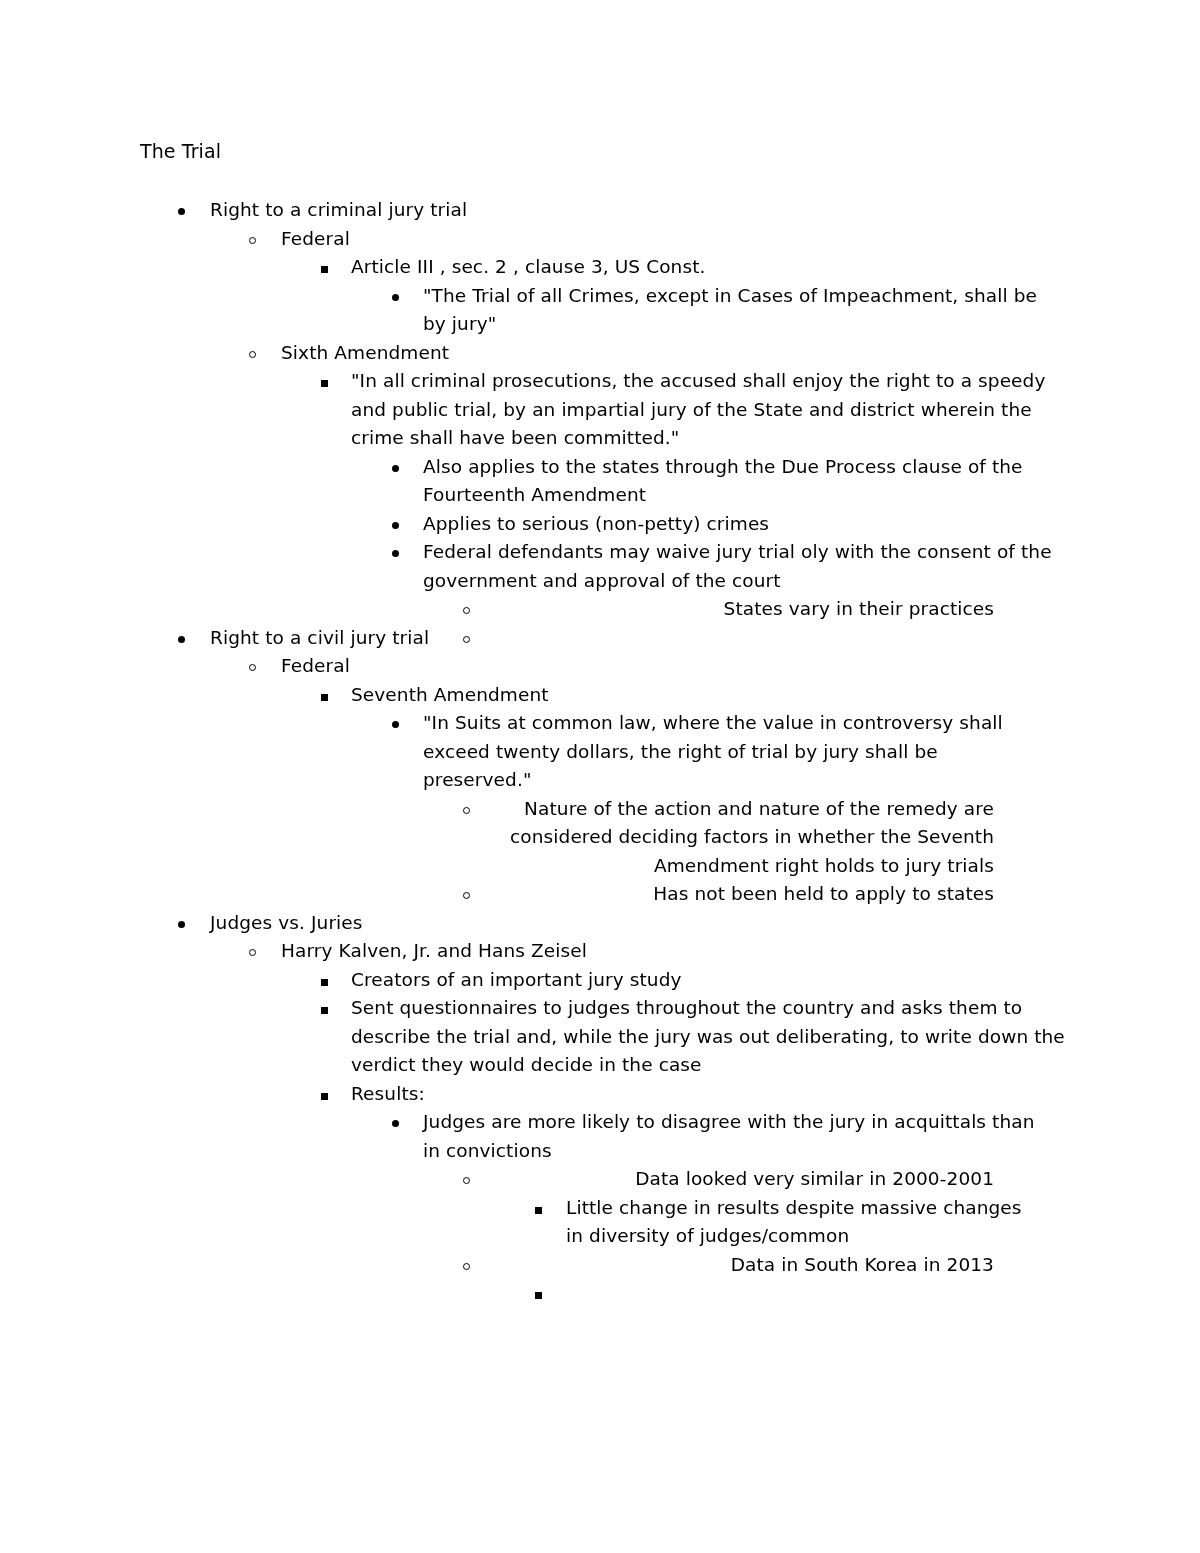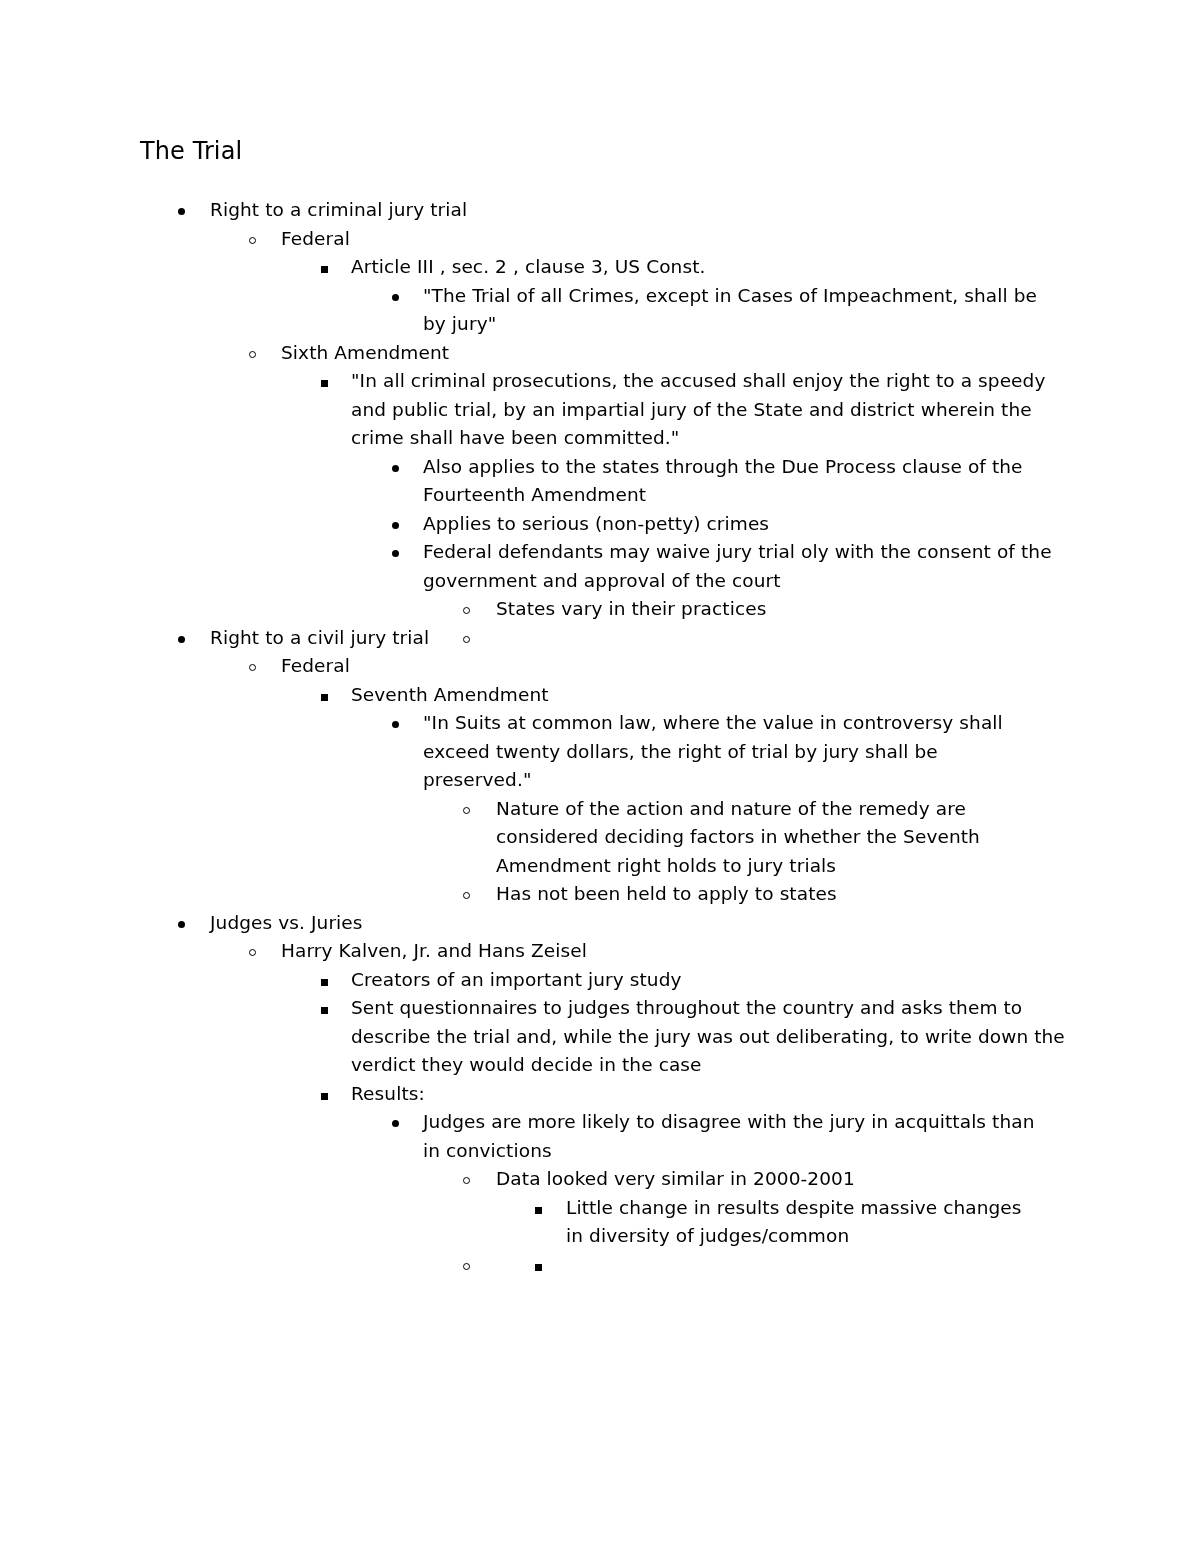--- a/index.html
+++ b/index.html
@@ -23,21 +23,21 @@
     background: #ffffff;
     box-sizing: border-box;
     padding: 0;
     overflow: hidden;
   }
 
   .doc-title {
     position: absolute;
     left: 140px;
     top: 137px;
-    font-size: 24px;
+    font-size: 19px;
     line-height: 28.5px;
     letter-spacing: 0.1px;
     white-space: nowrap;
   }
 
   .outline {
     position: absolute;
     left: 0;
     top: 196px;
     width: 1200px;
@@ -76,21 +76,21 @@
   .lv2 > .row > .bullet { left: 249px; font-size: 13px; }
   .lv2 > .row > .label  { margin-left: 281px; margin-right: 140px; }
 
   .lv3 > .row > .bullet { left: 321px; font-size: 11px; }
   .lv3 > .row > .label  { margin-left: 351px; margin-right: 122px; }
 
   .lv4 > .row > .bullet { left: 392px; font-size: 13px; }
   .lv4 > .row > .label  { margin-left: 423px; margin-right: 138px; }
 
   .lv5 > .row > .bullet { left: 463px; font-size: 13px; }
-  .lv5 > .row > .label  { margin-left: 496px; margin-right: 196px; }
+  .lv5 > .row > .label  { margin-left: 496px; margin-right: 196px; text-align: right; }
 
   .lv6 > .row > .bullet { left: 535px; font-size: 11px; }
   .lv6 > .row > .label  { margin-left: 566px; margin-right: 148px; }
 
   
   .glyph-disc, .glyph-circle, .glyph-square {
     display: block;
     position: relative;
     top: 12px;
   }
@@ -324,20 +324,21 @@
             <span class="glyph-square"></span>
           </span>
           <span class="label">Little change in results despite massive changes in diversity of judges/common</span>
         </div>
       </div>
       <div class="node lv5">
         <div class="row">
           <span class="bullet">
             <span class="glyph-circle"></span>
           </span>
+          <span class="label">Data in South Korea in 2013</span>
         </div>
       </div>
       <div class="node lv6">
         <div class="row">
           <span class="bullet">
             <span class="glyph-square"></span>
           </span>
         </div>
       </div>
     </div>

